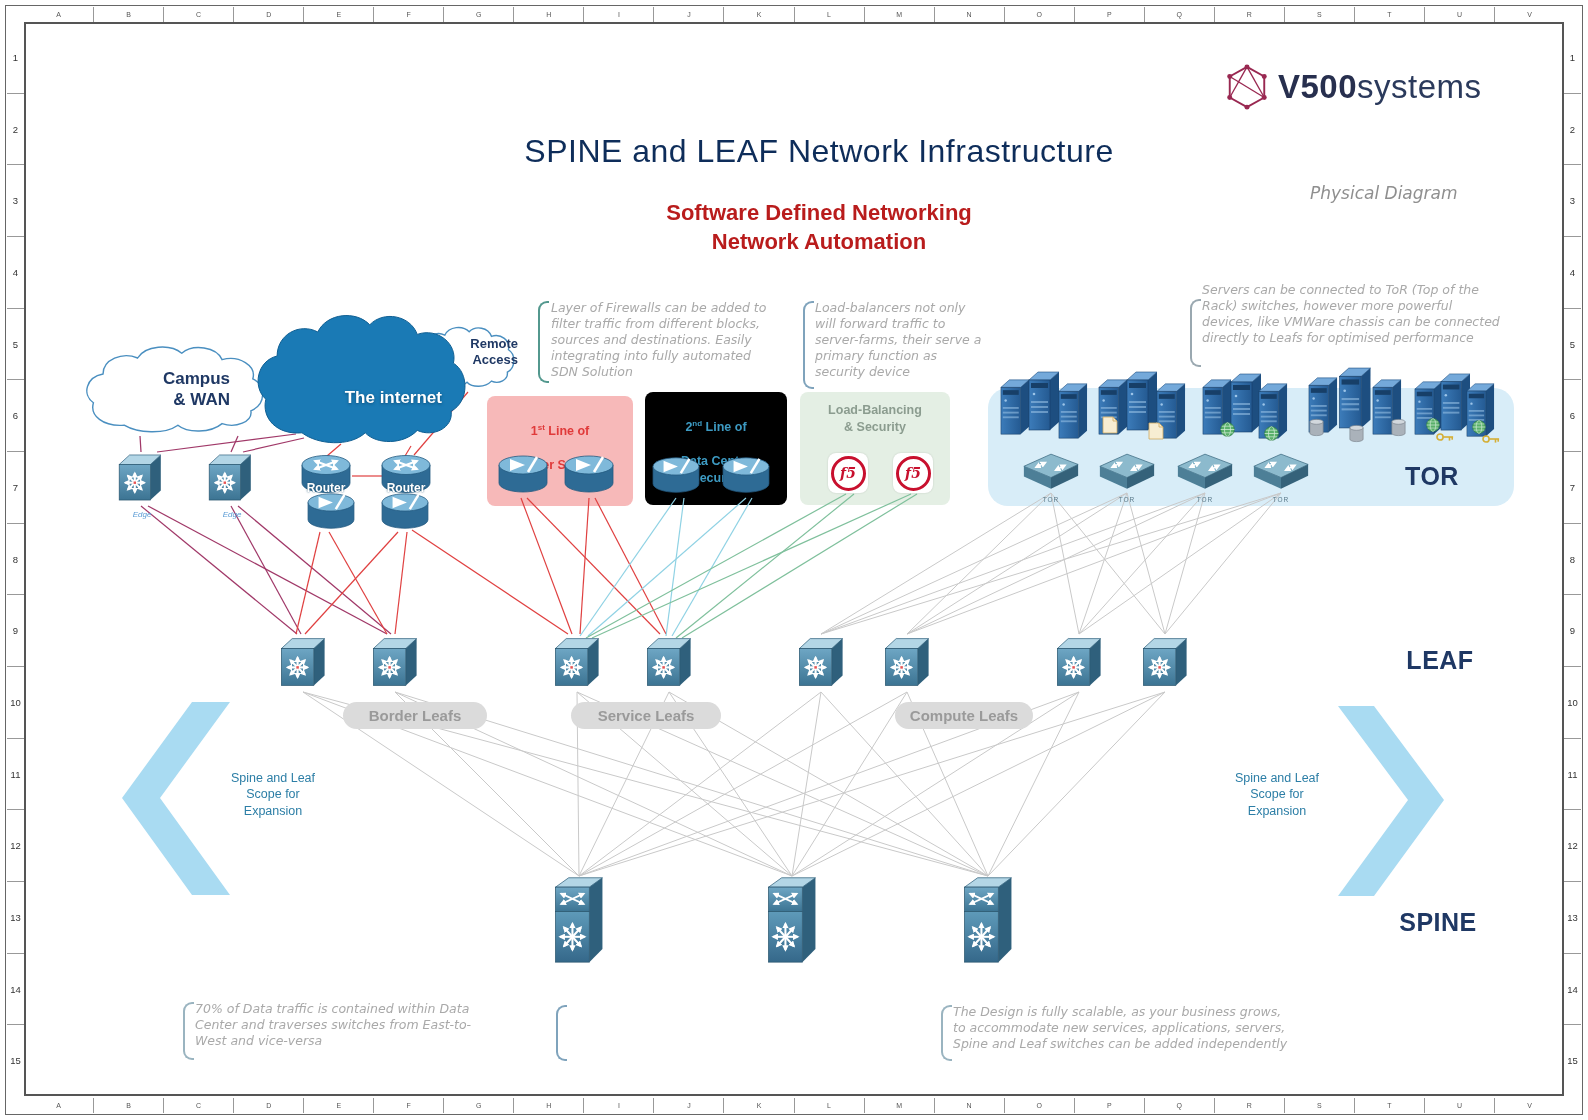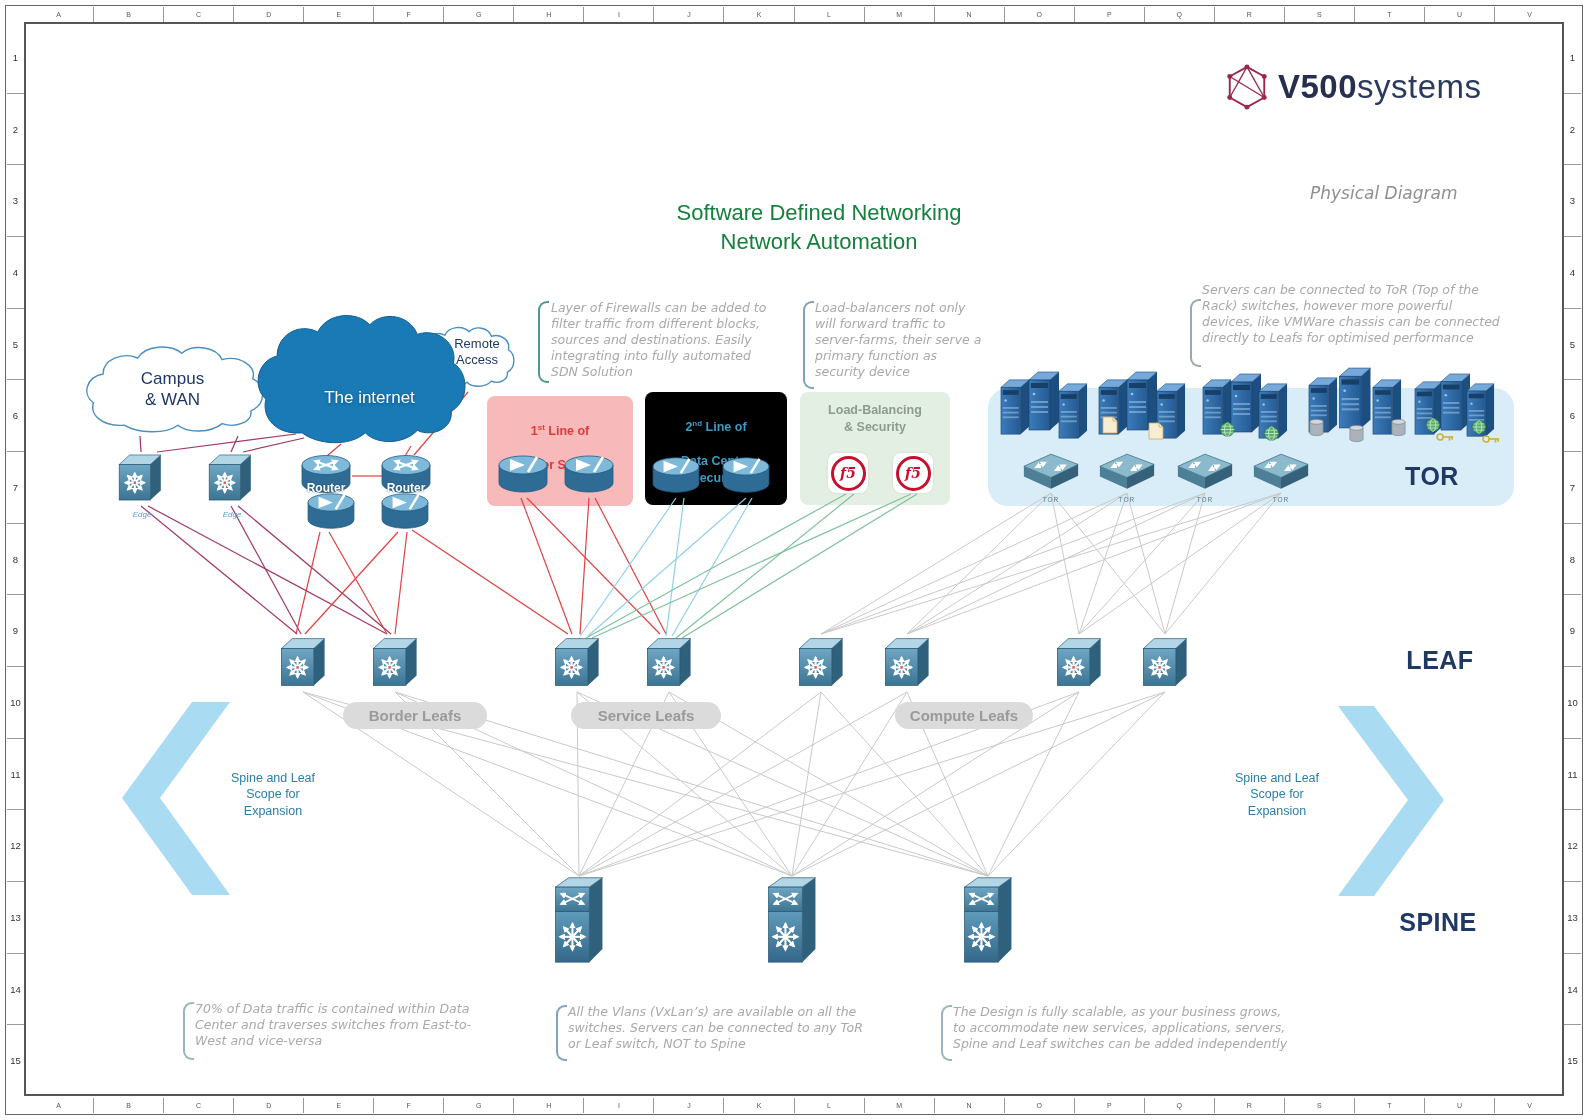--- a/index.html
+++ b/index.html
@@ -14,38 +14,38 @@
   .ruler-v{position:absolute;top:22px;bottom:24px;width:17px;display:flex;flex-direction:column}
   .ruler-left{left:7px}
   .ruler-right{right:7px}
   .rc{flex:1;text-align:center;font-size:7px;line-height:15px;color:#555;border-left:1px solid #999}
   .rc:first-child{border-left:none}
   .rr{flex:1;display:flex;align-items:center;justify-content:center;font-size:9.5px;color:#333;border-top:1px solid #999}
   .rr:first-child{border-top:none}
   
   .title{position:absolute;left:374px;top:133px;width:890px;text-align:center;color:#0e2d5a;
          font-size:32px;letter-spacing:.5px;font-weight:500}
-  .subtitle{position:absolute;left:474px;width:690px;text-align:center;color:#15803d;font-size:22px;font-weight:400}
+  .subtitle{position:absolute;left:474px;width:690px;text-align:center;color:#b91c1c;font-size:22px;font-weight:700}
   .phys{position:absolute;left:1310px;top:183px;width:165px;color:#8f8f8f;
         font-style:italic;font-size:17px;font-family:"DejaVu Sans",sans-serif}
   .logo{position:absolute;left:1224px;top:64px;display:flex;align-items:center;gap:8px}
   .logo-text{font-size:33px;color:#272f4e;letter-spacing:.5px}
   .logo-text b{font-weight:bold}
   .logo-text span{font-weight:300;color:#2b3a5c}
   
   .note{position:absolute;font-style:italic;color:#a9a9a9;font-size:12.5px;line-height:1.28;
         white-space:pre-line;font-family:"DejaVu Sans",sans-serif}
   .bracket{position:absolute;width:9px;border:2px solid #76a2a8;border-right:none;border-radius:9px 0 0 9px}
   
   .zone{position:absolute;border-radius:8px}
   .zone-title{position:absolute;top:10px;left:0;right:0;text-align:center;font-weight:bold;
               font-size:12.5px;line-height:1.35;white-space:pre-line}
   sup{font-size:8px}
   
-  .cloud-label{position:absolute;text-align:center;font-weight:normal;color:#1f3864;white-space:pre-line;line-height:1.25}
+  .cloud-label{position:absolute;text-align:right;font-weight:bold;color:#1f3864;white-space:pre-line;line-height:1.25}
   .pill{position:absolute;background:#dbdbdb;border-radius:14px;color:#9a9a9a;font-weight:bold;
         font-size:15px;text-align:center;height:27px;line-height:27px}
   .tier{position:absolute;color:#1f3864;font-weight:800;font-size:25px;letter-spacing:.5px;text-align:center}
   .scope{position:absolute;text-align:center;color:#2c7ea6;font-size:12.5px;white-space:pre-line;line-height:1.3}
   .dev{position:absolute}
   .dev svg{display:block;width:100%;height:100%}
   .router-name{position:absolute;bottom:5px;left:0;right:0;text-align:center;color:#fff;
                font-size:12px;font-weight:bold;text-shadow:0 0 2px #1d4e6e}
   .tiny-lbl{position:absolute;text-align:center;font-size:8px;font-style:italic;color:#5a9bd4}
   .tor-lbl{position:absolute;text-align:center;font-size:6.5px;color:#5a7a8a;letter-spacing:1px}
@@ -391,20 +391,21 @@
           <circle cx="42" cy="13" r="2.6"></circle>
           <circle cx="42" cy="35" r="2.6"></circle>
         <circle cx="24" cy="45" r="2.6"></circle>
           <circle cx="6" cy="35" r="2.6"></circle>
           <circle cx="6" cy="13" r="2.6"></circle>
       </g>
     </svg>
     <div class="logo-text"><b>V500</b><span>systems</span></div>
   </div>
 
+  <div class="title">SPINE and LEAF Network Infrastructure</div>
   <div class="subtitle" style="top:200px">Software Defined Networking</div>
   <div class="subtitle" style="top:229px">Network Automation</div>
   <div class="phys">Physical Diagram</div>
 
   <div class="bracket" style="left:538px;top:301px;height:78px;border-color:#53988e"></div>
   <div class="note" style="left:551px;top:300px;width:226px">Layer of Firewalls can be added to
 filter traffic from different blocks,
 sources and destinations. Easily
 integrating into fully automated
 SDN Solution</div>
@@ -421,23 +422,20 @@
 Rack) switches, however more powerful
 devices, like VMWare chassis can be connected
 directly to Leafs for optimised performance</div>
 
   <div class="bracket" style="left:183px;top:1002px;height:54px;border-color:#9ab4c0"></div>
   <div class="note" style="left:195px;top:1001px;width:324px">70% of Data traffic is contained within Data
 Center and traverses switches from East-to-
 West and vice-versa</div>
 
   <div class="bracket" style="left:556px;top:1005px;height:52px;border-color:#7fa3bc"></div>
-  <div class="note" style="left:568px;top:1004px;width:336px">All the Vlans (VxLan’s) are available on all the
-switches. Servers can be connected to any ToR
-or Leaf switch, NOT to Spine</div>
 
   <div class="bracket" style="left:941px;top:1005px;height:52px;border-color:#9ab4c0"></div>
   <div class="note" style="left:953px;top:1004px;width:372px">The Design is fully scalable, as your business grows,
 to accommodate new services, applications, servers,
 Spine and Leaf switches can be added independently</div>
 
   <div class="cloud-label" style="left:115px;top:368px;width:115px;font-size:17px">Campus
 &amp; WAN</div>
   <div class="cloud-label" style="left:297px;top:387px;width:145px;font-size:17px;color:#fff;text-shadow:0 1px 3px #0d4f7a">The internet</div>
   <div class="cloud-label" style="left:436px;top:336px;width:82px;font-size:13px">Remote

